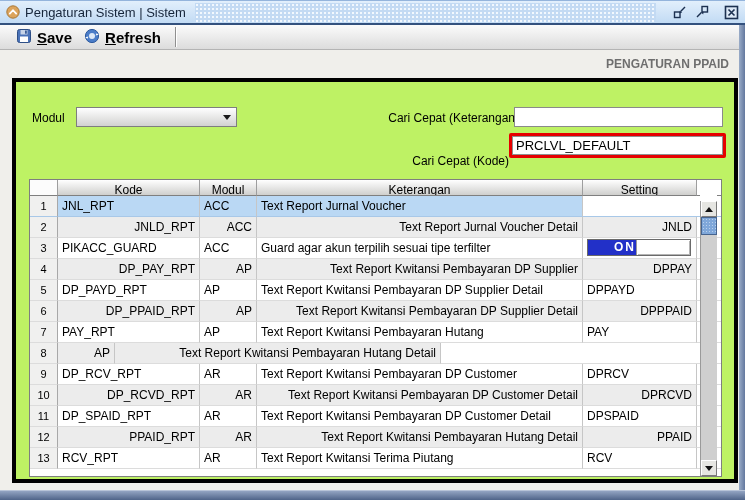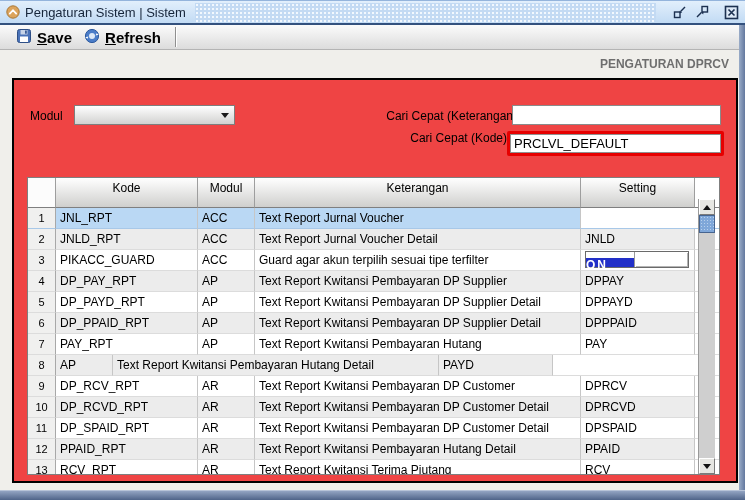--- a/index.html
+++ b/index.html
@@ -26,66 +26,66 @@
     font-size:15px;font-weight:bold;color:#000;padding:2px 6px;}
   .tb-label{display:inline-block;}
   .tb-label::first-letter{text-decoration:underline;}
   .tb-sep{width:0;height:20px;border-left:1px solid #8f8f8f;border-right:1px solid #ffffff;margin-left:8px;}
 
   
   .content{position:absolute;top:50px;left:0;width:739px;height:440px;background:#f0efeb;}
   .page-heading{position:absolute;top:7px;right:10px;font-size:12px;font-weight:bold;color:#6e6e6e;}
 
   .panel{position:absolute;left:12px;top:28px;width:726px;height:405px;box-sizing:border-box;
-    background:#ef4444;border:2px solid #000000;padding-left:48px;}
+    background:#bef264;border:4px solid #000000;padding-left:48px;}
 
   .flabel{position:absolute;font-size:12px;color:#000;line-height:20px;}
   .lbl-right{text-align:right;}
   .dropdown{position:absolute;left:60px;top:25px;width:161px;height:20px;box-sizing:border-box;
     border:1px solid #7e7e7e;background:linear-gradient(#ffffff,#d2d2d0);cursor:pointer;
     display:flex;align-items:center;justify-content:space-between;padding:0 5px;}
   .dd-value{font-size:12px;}
   .dd-arrow{width:0;height:0;border-left:4px solid rgba(0,0,0,0);border-right:4px solid rgba(0,0,0,0);
     border-top:5px solid #1a1a1a;}
   .tinput{position:absolute;box-sizing:border-box;border:1px solid #8a8a8a;background:#fff;
     font-size:13px;padding:0 3px;}
   .red-wrap{position:absolute;left:493px;top:51px;width:217px;height:25px;box-sizing:border-box;
     border:3px solid #e60000;border-radius:2px;background:#fff;}
   .red-wrap input{width:100%;height:100%;box-sizing:border-box;border:1px solid #909090;
     background:#fff;font-size:13px;padding:0 3px;outline:none;}
 
   
   .table-wrap{position:absolute;left:13px;top:97px;width:693px;height:298px;box-sizing:border-box;
     background:#fff;border:1px solid #7f7f7f;overflow:hidden;}
   .thead{display:flex;}
-  .hcell{box-sizing:border-box;height:30px;line-height:20px;font-size:12px;text-align:center;
+  .hcell{box-sizing:border-box;height:16px;line-height:20px;font-size:12px;text-align:center;
     background:linear-gradient(#ffffff,#cfcfcd);border-right:1px solid #9e9e9e;
     border-bottom:1px solid #7f7f7f;overflow:hidden;white-space:nowrap;cursor:pointer;}
   .thead .c-num{background:#fcfcfc;}
   .thead .c-fill{background:#fff;border-right:none;cursor:default;}
   .trow{display:flex;}
   .cell{box-sizing:border-box;height:21px;line-height:20px;font-size:12px;padding:0 4px;
     border-right:1px solid #c6c6c6;border-bottom:1px solid #dcdcdc;
     overflow:hidden;white-space:nowrap;background:#fff;cursor:default;}
-  .alt .cell{background:#ececec;}
+  .alt .cell{background:#ececec;text-align:right;}
   .sel .cell{background:#bad8f4;border-bottom-color:#a8c8e8;}
   .trow .c-num{background:#f0f0ef;border-right:1px solid #a8a8a8;text-align:center;
     font-size:11px;padding:0;}
   .trow .c-fill{background:#fff;border-right:none;}
   .c-num{width:28px;flex:0 0 auto;}
   .c-kode{width:142px;flex:0 0 auto;}
   .c-modul{width:57px;flex:0 0 auto;}
   .c-ket{width:326px;flex:0 0 auto;}
   .c-set{width:114px;flex:0 0 auto;}
   .c-fill{flex:1 1 auto;}
 
   .toggle{display:flex;width:104px;height:17px;margin-top:1px;box-sizing:border-box;
     border:1px solid #6a6a6a;cursor:pointer;}
   .t-on{width:48px;background:#2230c8;color:#fff;font-size:12px;font-weight:bold;
-    letter-spacing:2px;text-align:left;line-height:15px;margin-top:6px;}
+    letter-spacing:2px;text-align:right;line-height:15px;}
   .t-slider{flex:1;background:linear-gradient(#fafafa,#d8d8d8);border-left:1px solid #9a9a9a;
     box-shadow:inset 1px 1px 0 #fff, inset -1px -1px 0 #b4b4b4;
     background-image:radial-gradient(#ffffff 0.7px,rgba(0,0,0,0) 0.9px);background-size:3px 3px;}
 
   
   .vscroll{position:absolute;top:0;right:4px;bottom:0;width:17px;display:flex;flex-direction:column;}
   .sb-spacer{height:21px;background:#fff;}
   .sb-body{flex:1;display:flex;flex-direction:column;background:#cfcfcf;border-left:1px solid #9a9a9a;}
   .sb-btn{height:16px;background:#e6e6e2;border:1px solid;border-color:#ffffff #7a7a7a #7a7a7a #ffffff;
     box-sizing:border-box;display:flex;align-items:center;justify-content:center;cursor:pointer;padding:0;}
@@ -159,34 +159,34 @@
           <path d="M12.6 5.2 L14.6 6.8 L11.6 7.6z" fill="#ffffff"></path>
           <path d="M3.4 10.8 L1.4 9.2 L4.4 8.4z" fill="#ffffff"></path>
         </svg>
       </span>
       <span class="tb-label">Refresh</span>
     </button>
     <div class="tb-sep"></div>
   </div>
 
   <div class="content">
-    <div class="page-heading">PENGATURAN DPRCV</div>
+    <div class="page-heading">PENGATURAN PPAID</div>
 
     <div class="panel">
 
       <span class="flabel" style="left:16px;top:26px;">Modul</span>
       <div class="dropdown">
         <span class="dd-value"></span>
         <span class="dd-arrow"></span>
       </div>
 
       <span class="flabel lbl-right" style="left:330px;top:26px;width:173px;">Cari Cepat (Keterangan)</span>
       <input class="tinput" style="left: 498px; top: 25px; width: 209px; height: 20px;" value="">
 
-      <span class="flabel lbl-right" style="left:320px;top:48px;width:173px;">Cari Cepat (Kode)</span>
+      <span class="flabel lbl-right" style="left:320px;top:69px;width:173px;">Cari Cepat (Kode)</span>
       <div class="red-wrap">
         <input value="PRCLVL_DEFAULT" style="">
       </div>
 
       <div class="table-wrap">
         <div class="thead">
           <div class="hcell c-num"></div>
           <div class="hcell c-kode">Kode</div>
           <div class="hcell c-modul">Modul</div>
           <div class="hcell c-ket">Keterangan</div>
@@ -251,21 +251,20 @@
               <div class="cell c-kode">PAY_RPT</div>
               <div class="cell c-modul">AP</div>
               <div class="cell c-ket">Text Report Kwitansi Pembayaran Hutang</div>
               <div class="cell c-set">PAY</div>
               <div class="cell c-fill"></div>
             </div>
             <div class="trow alt">
               <div class="cell c-num">8</div>
               <div class="cell c-modul">AP</div>
               <div class="cell c-ket">Text Report Kwitansi Pembayaran Hutang Detail</div>
-              <div class="cell c-set">PAYD</div>
               <div class="cell c-fill"></div>
             </div>
             <div class="trow">
               <div class="cell c-num">9</div>
               <div class="cell c-kode">DP_RCV_RPT</div>
               <div class="cell c-modul">AR</div>
               <div class="cell c-ket">Text Report Kwitansi Pembayaran DP Customer</div>
               <div class="cell c-set">DPRCV</div>
               <div class="cell c-fill"></div>
             </div>

